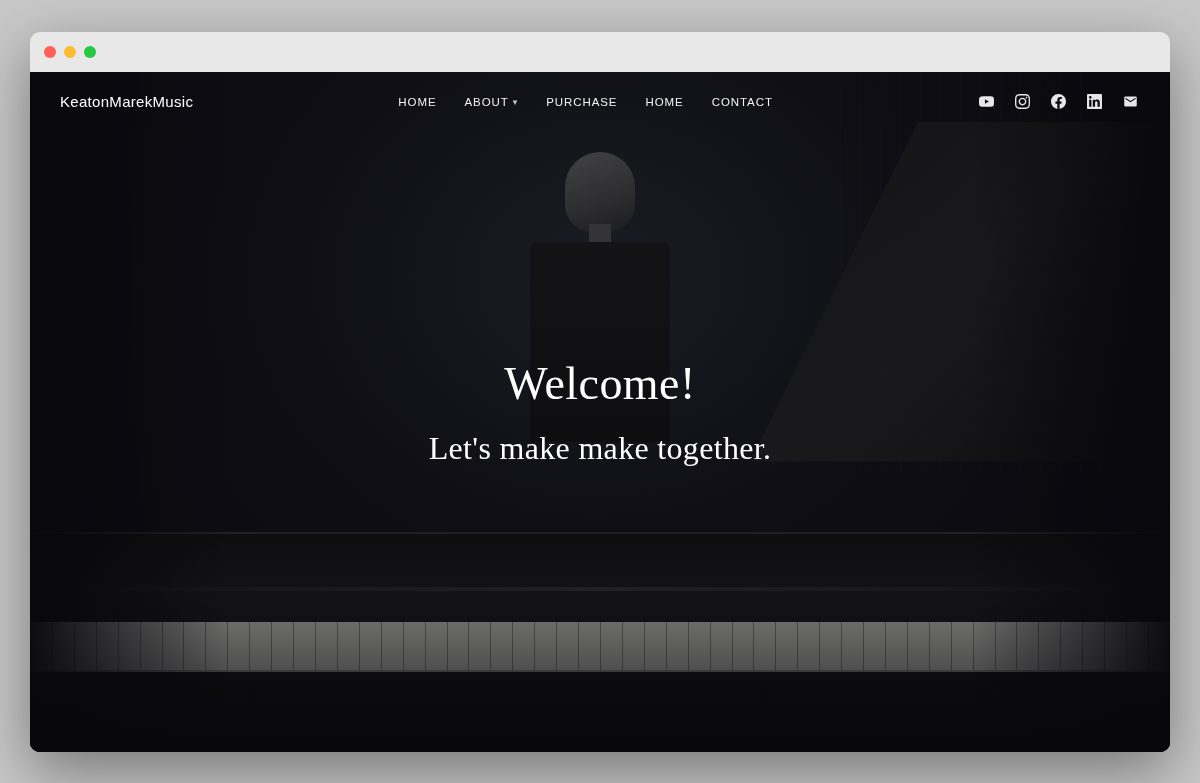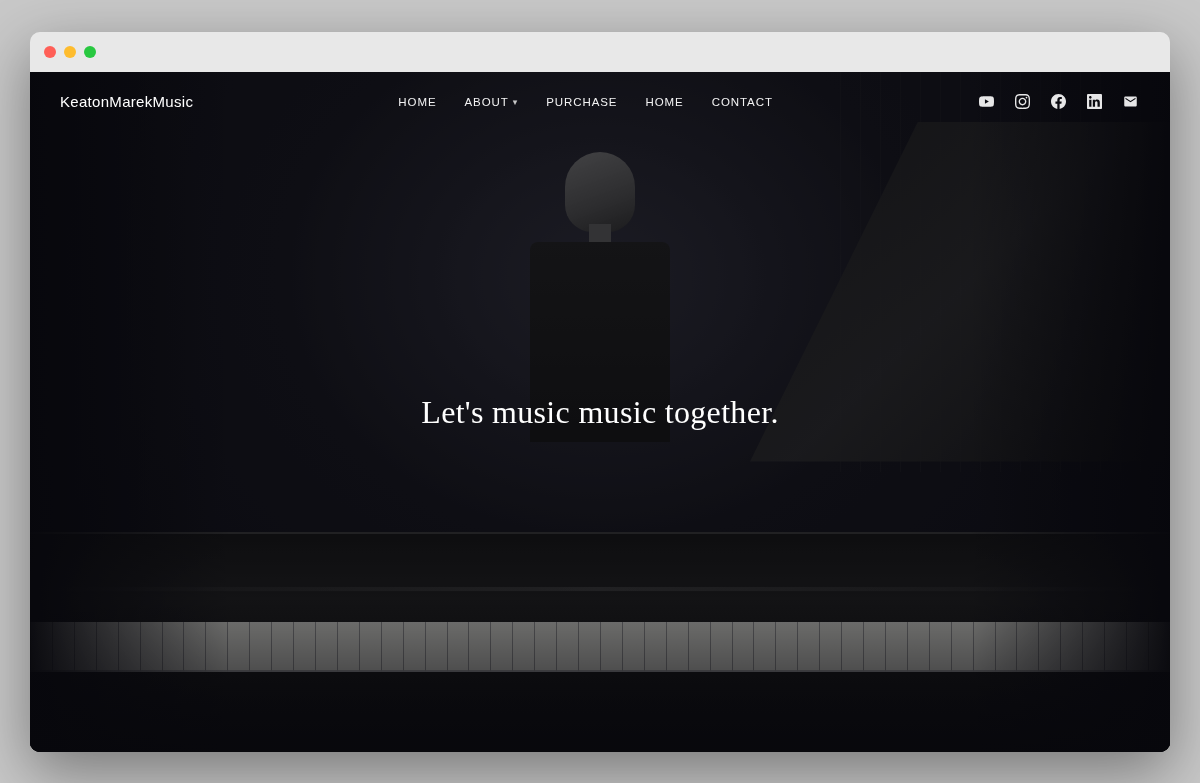--- a/index.html
+++ b/index.html
@@ -470,17 +470,18 @@
 
         <div class="social-icon" title="Email">
           <svg viewBox="0 0 24 24" xmlns="http://www.w3.org/2000/svg">
             <path d="M20 4H4c-1.1 0-2 .9-2 2v12c0 1.1.9 2 2 2h16c1.1 0 2-.9 2-2V6c0-1.1-.9-2-2-2zm0 4l-8 5-8-5V6l8 5 8-5v2z"></path>
           </svg>
         </div>
       </div>
     </nav>
 
     <div class="hero-content">
-      <p class="hero-tagline">Let's music music together.</p>
+      <h1 class="hero-welcome">Welcome!</h1>
+      <p class="hero-tagline">Let's make make together.</p>
     </div>
 
   </div>
 </div>
 
 </body></html>

